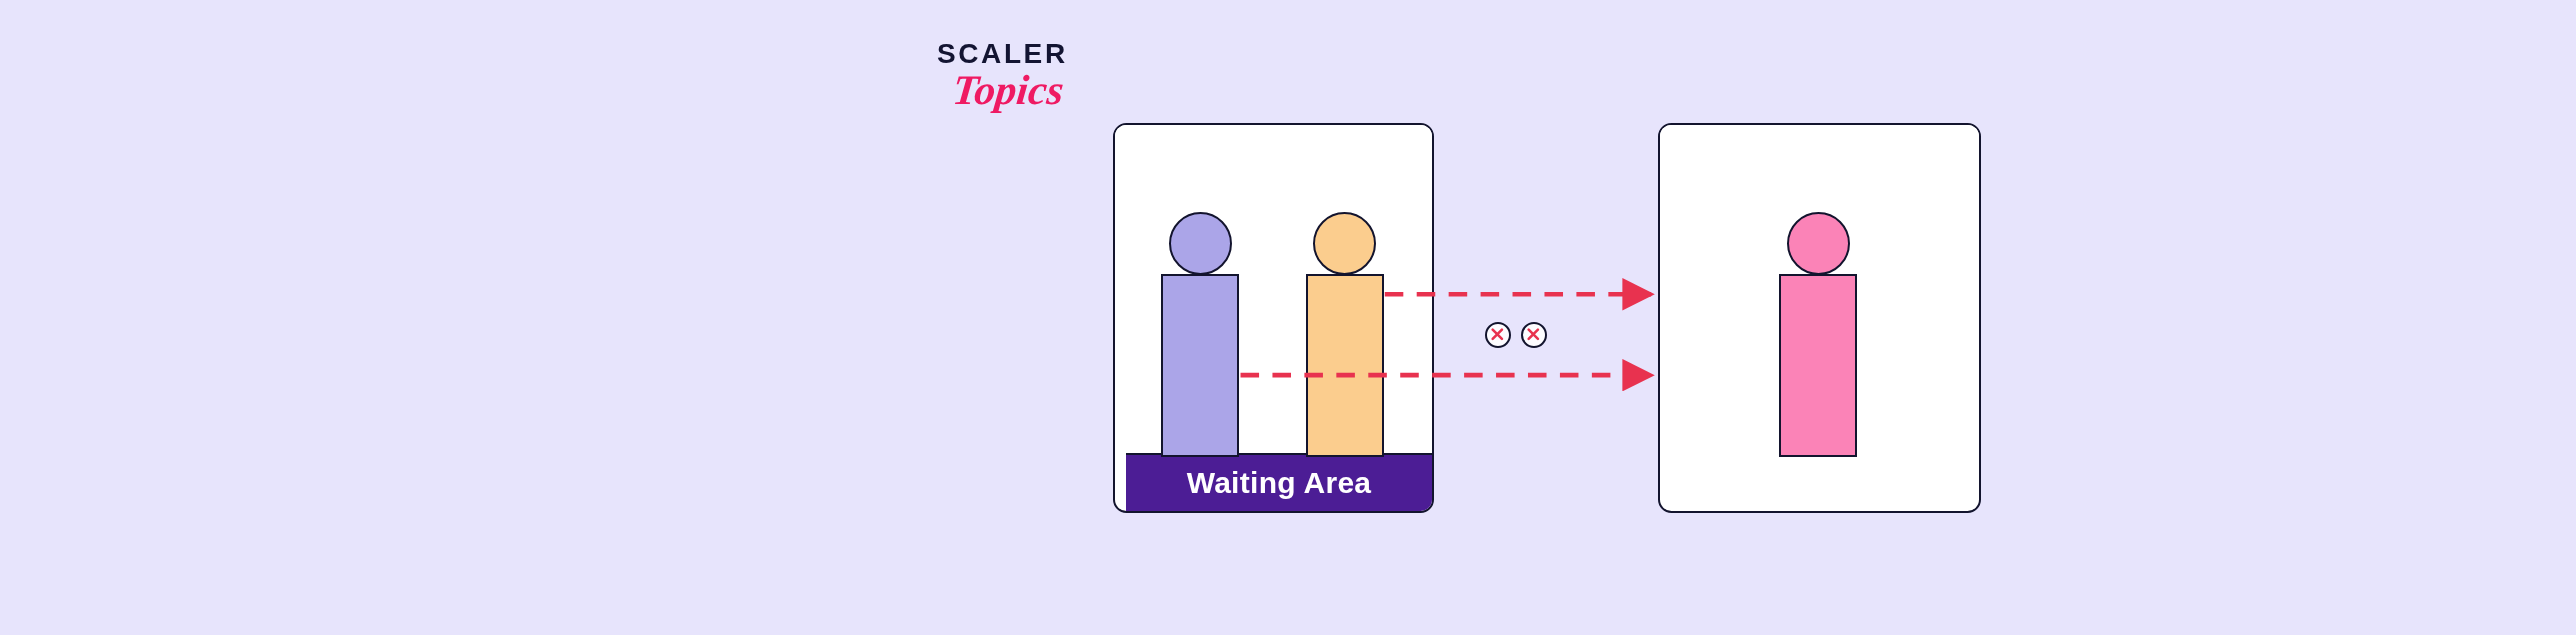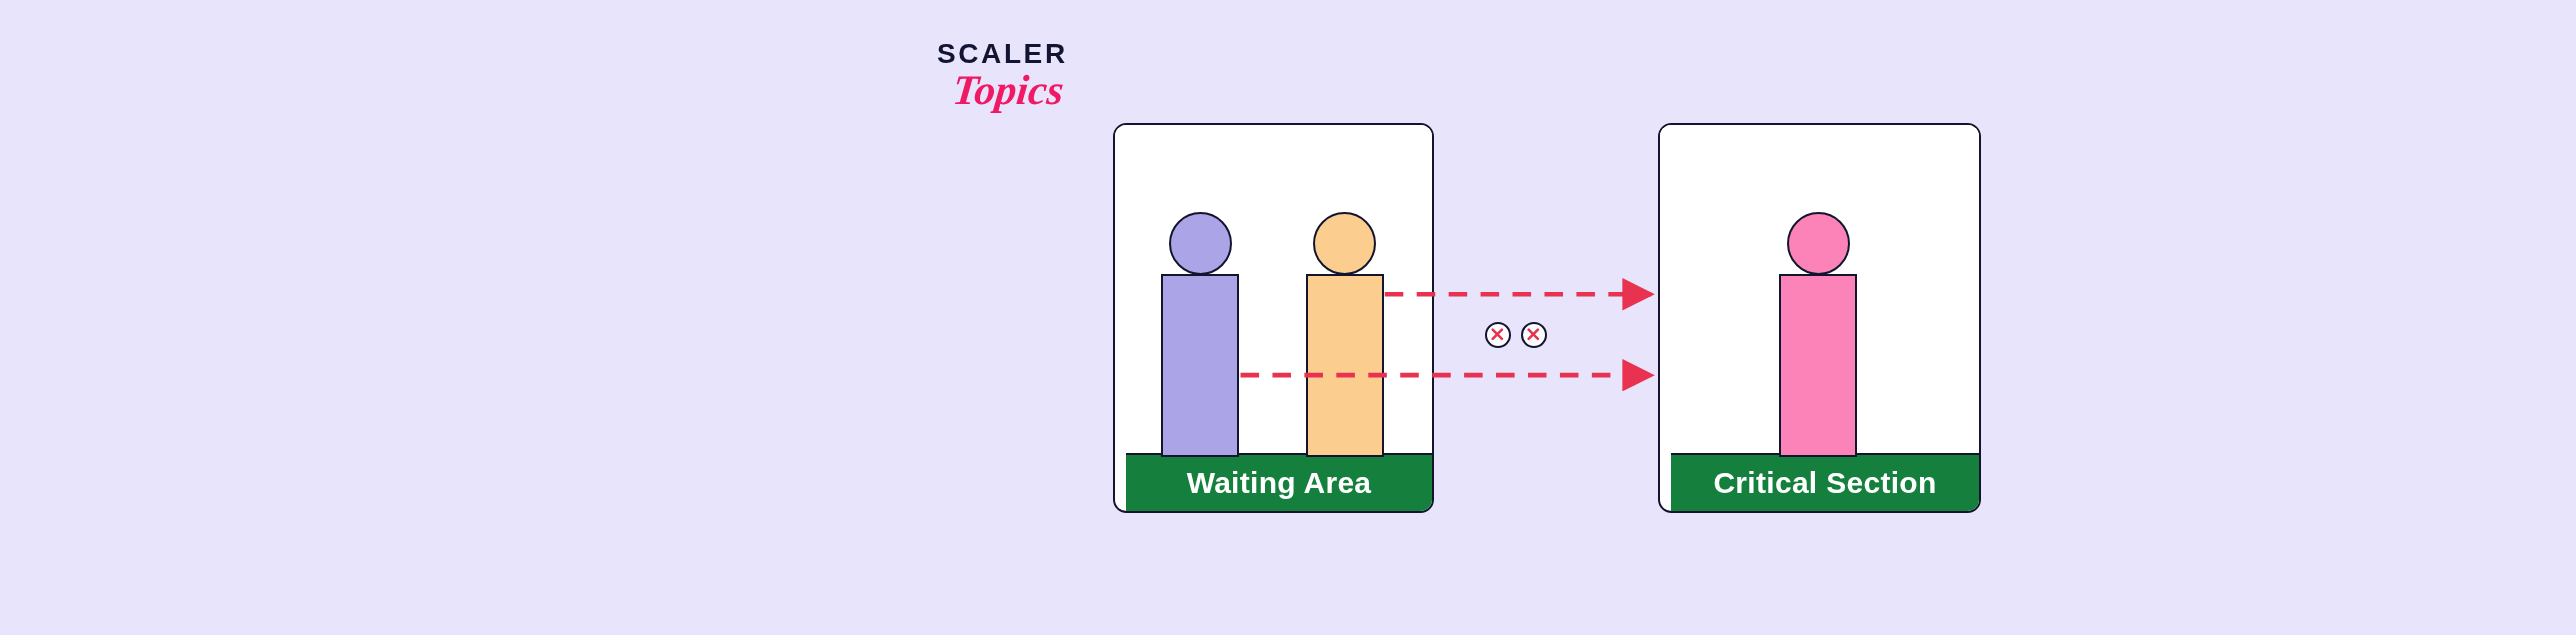--- a/index.html
+++ b/index.html
@@ -87,21 +87,21 @@
     right: 0;
     bottom: 58px;
     background: #ffffff;
   }
   .panel-footer {
     position: absolute;
     left: 11px;
     right: 0;
     bottom: 0;
     height: 58px;
-    background: #15803d;
+    background: #4c1d95;
     border-top: 2.6px solid #13142e;
     box-sizing: border-box;
     display: flex;
     align-items: center;
     justify-content: center;
   }
   .panel-footer-label {
     color: #ffffff;
     font-family: "Liberation Sans", sans-serif;
     font-weight: bold;
@@ -203,23 +203,20 @@
 
   <div class="panel" id="panel-waiting">
     <div class="panel-body"></div>
     <div class="panel-footer">
       <span class="panel-footer-label">Waiting Area</span>
     </div>
   </div>
 
   <div class="panel" id="panel-critical">
     <div class="panel-body"></div>
-    <div class="panel-footer">
-      <span class="panel-footer-label">Critical Section</span>
-    </div>
   </div>
 
   <div class="person-body" id="person-purple-body"></div>
   <div class="person-head" id="person-purple-head"></div>
 
   <div class="person-body" id="person-orange-body"></div>
   <div class="person-head" id="person-orange-head"></div>
 
   <div class="person-body" id="person-pink-body"></div>
   <div class="person-head" id="person-pink-head"></div>

